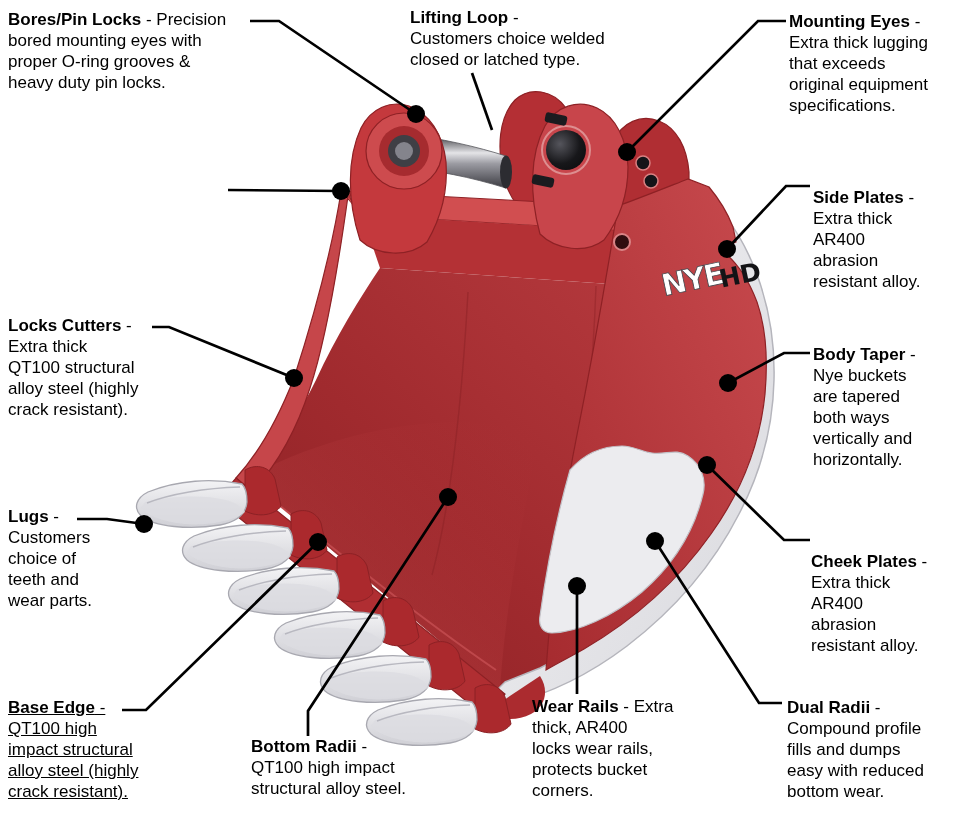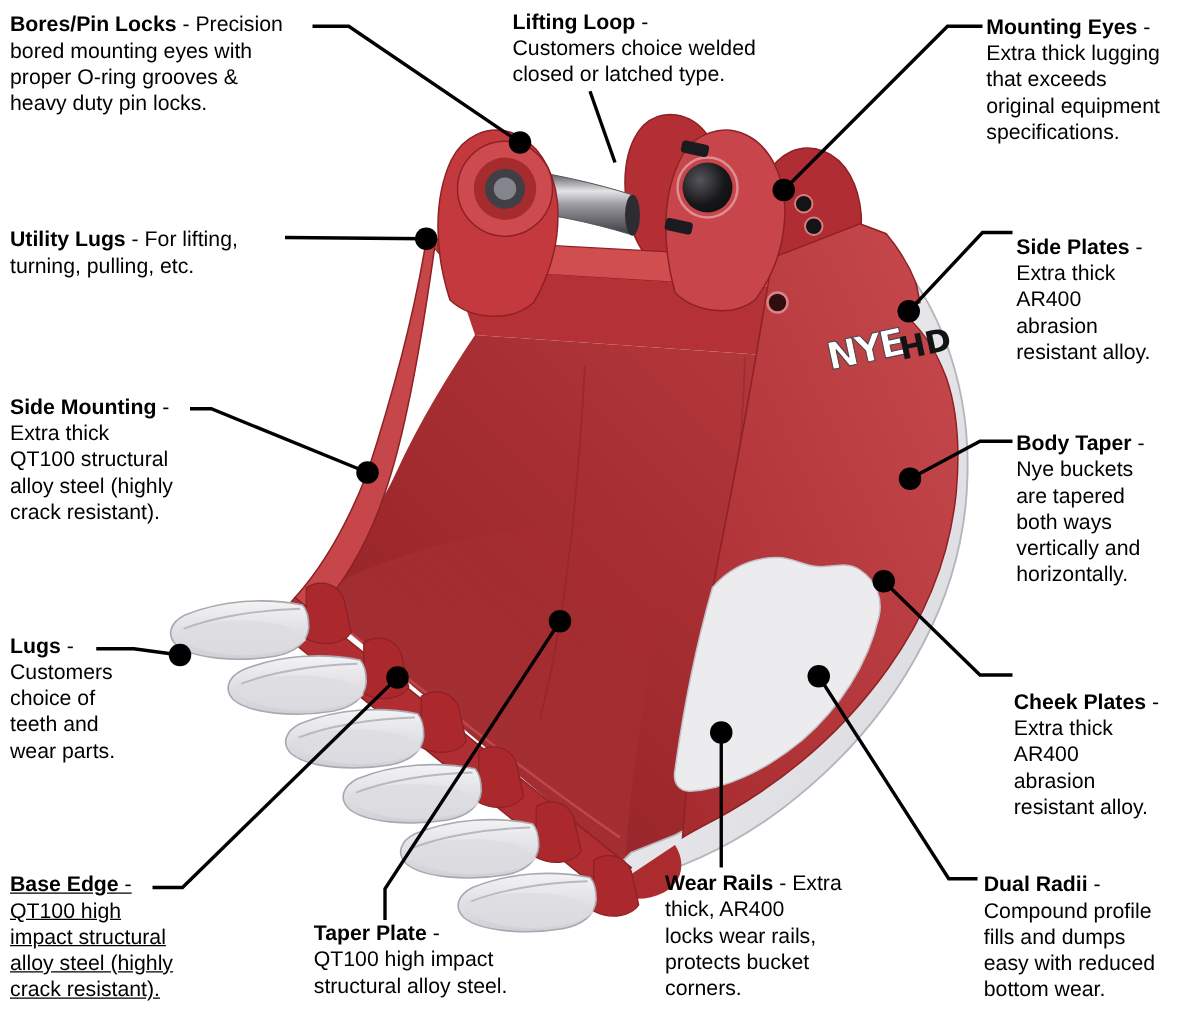--- a/index.html
+++ b/index.html
@@ -194,30 +194,28 @@
 bored mounting eyes with
 proper O-ring grooves &amp;
 heavy duty pin locks.</span></div>
 
 <div class="callout c-mounting"><b>Mounting Eyes</b><span> -
 Extra thick lugging
 that exceeds
 original equipment
 specifications.</span></div>
 
-<div class="callout c-utility"><b>Utility Lugs</b><span> - For lifting,
-turning, pulling, etc.</span></div>
 
 <div class="callout c-sideplates"><b>Side Plates</b><span> -
 Extra thick
 AR400
 abrasion
 resistant alloy.</span></div>
 
-<div class="callout c-sidecutters"><b>Side Mounting</b><span> -
+<div class="callout c-sidecutters"><b>Locks Cutters</b><span> -
 Extra thick
 QT100 structural
 alloy steel (highly
 crack resistant).</span></div>
 
 <div class="callout c-bodytaper"><b>Body Taper</b><span> -
 Nye buckets
 are tapered
 both ways
 vertically and
@@ -234,21 +232,21 @@
 AR400
 abrasion
 resistant alloy.</span></div>
 
 <div class="callout c-baseedge"><b>Base Edge</b><span> -
 QT100 high
 impact structural
 alloy steel (highly
 crack resistant).</span></div>
 
-<div class="callout c-bottomplate"><b>Taper Plate</b><span> -
+<div class="callout c-bottomplate"><b>Bottom Radii</b><span> -
 QT100 high impact
 structural alloy steel.</span></div>
 
 <div class="callout c-wearrails"><b>Wear Rails</b><span> - Extra
 thick, AR400
 locks wear rails,
 protects bucket
 corners.</span></div>
 
 <div class="callout c-dualradii"><b>Dual Radii</b><span> -

